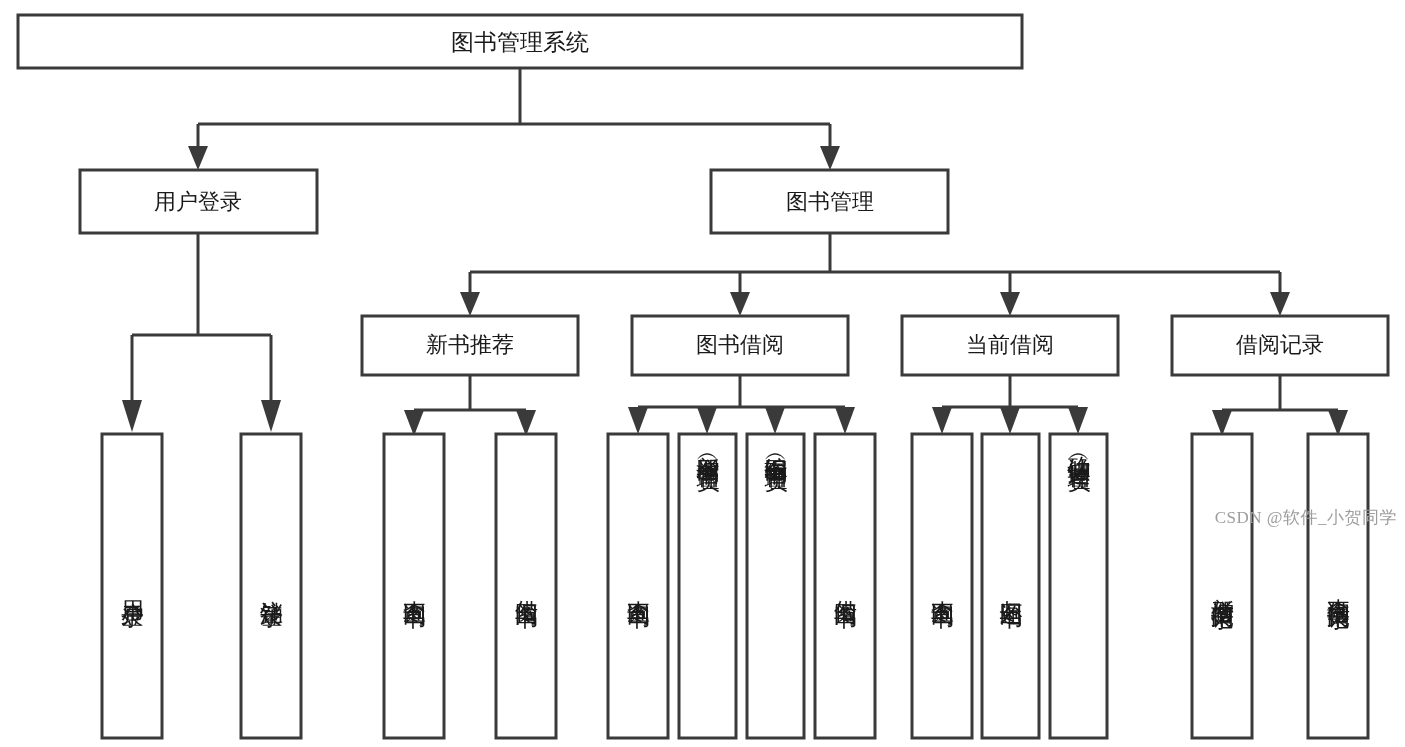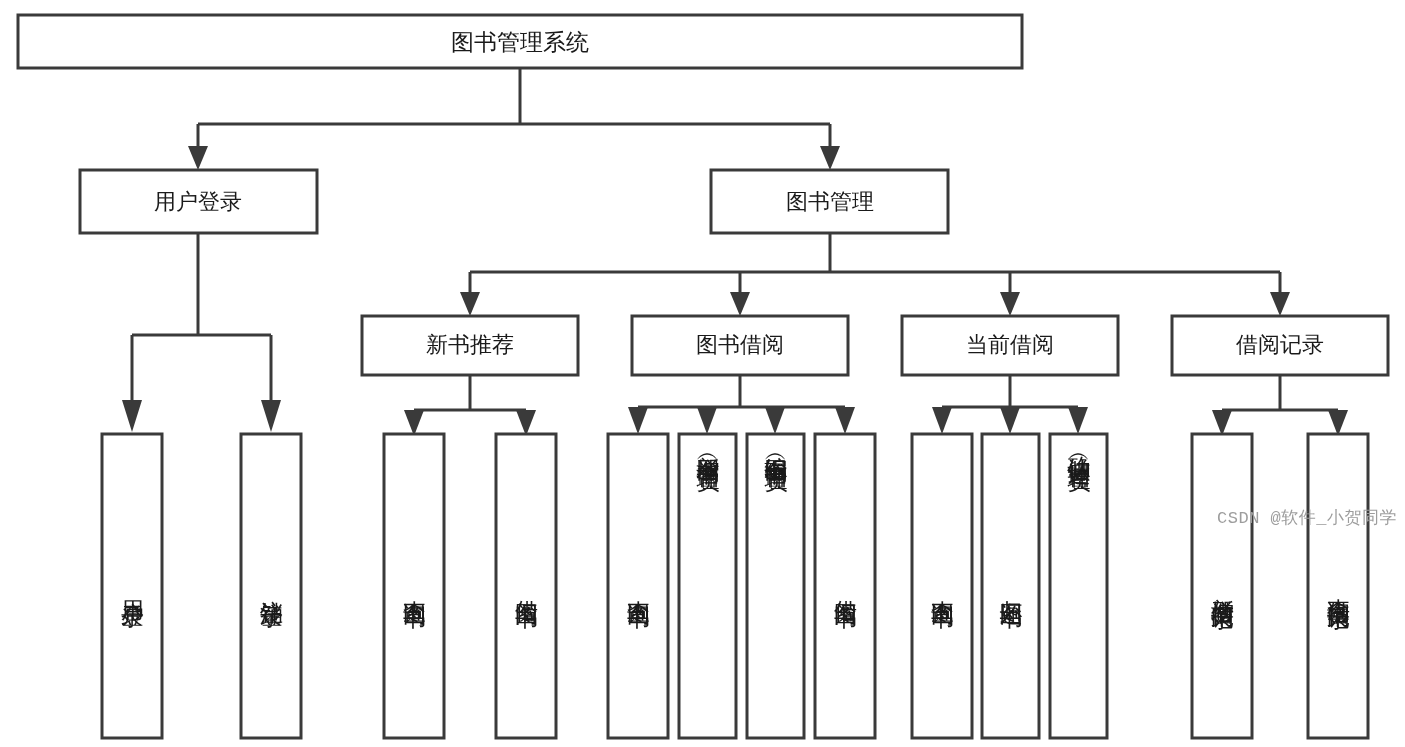--- a/index.html
+++ b/index.html
@@ -64,21 +64,21 @@
     font-size: 23px;
     line-height: 1.12;
     color: #1a1a1a;
     letter-spacing: 2px;
     white-space: nowrap;
   }
   .watermark {
     position: absolute;
     right: 8px;
     bottom: 2px;
-    font-family: Liberation Mono, monospace;
+    font-family: Liberation Serif, serif;
     font-size: 17px;
     color: #9d9d9d;
     letter-spacing: 0.5px;
     white-space: nowrap;
   }
 </style>
 </head>
 <body>
 
 <div id="diagram-root">

